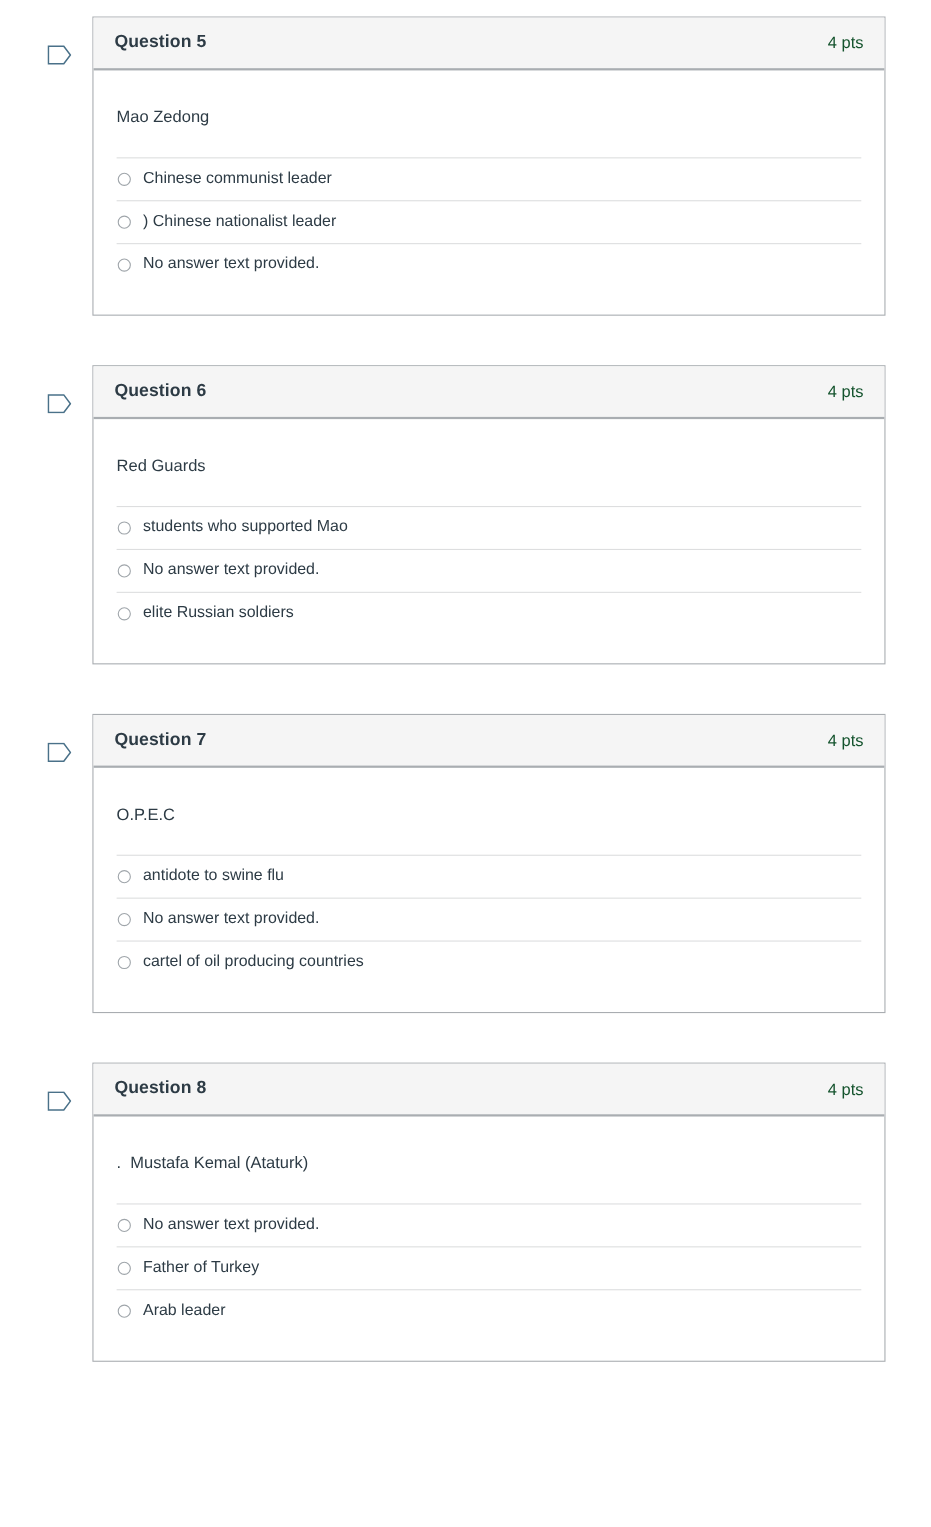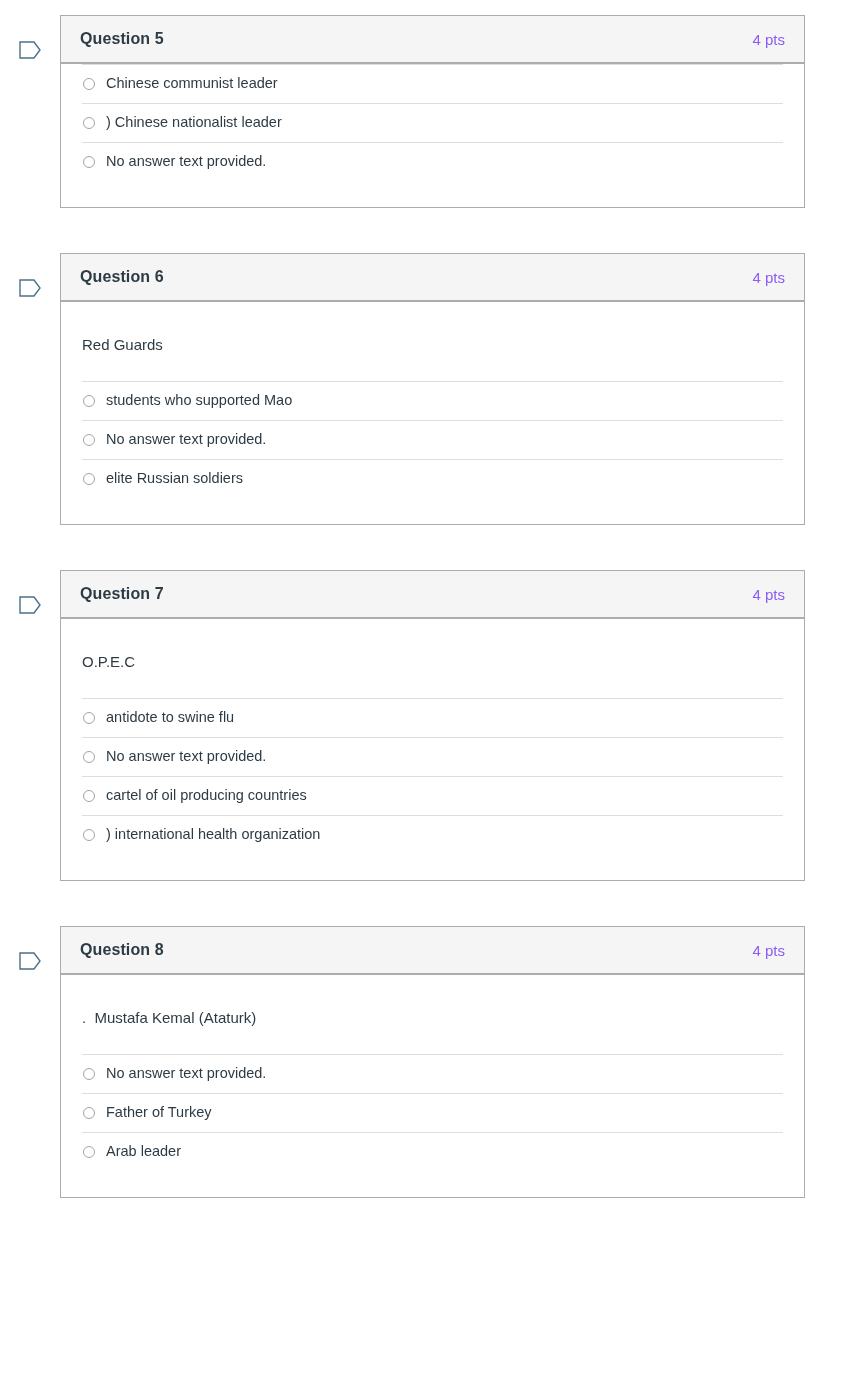--- a/index.html
+++ b/index.html
@@ -16,20 +16,21 @@
 
   .quiz-list {
     width: 846px;
     padding-top: 15px;
   }
 
   .question-row {
     display: flex;
     align-items: flex-start;
     margin-bottom: 45px;
+    padding-left: 24px;
   }
 
   .flag-cell {
     width: 60px;
     min-width: 60px;
     padding-top: 26px;
     display: flex;
     justify-content: center;
   }
 
@@ -58,21 +59,21 @@
 
   .question-title {
     font-size: 16px;
     font-weight: bold;
     color: #2d3b45;
     letter-spacing: 0.1px;
   }
 
   .question-points {
     font-size: 15px;
-    color: #8b5cf6;
+    color: #14532d;
     font-weight: normal;
   }
 
   .question-body {
     padding: 0;
   }
 
   .question-text {
     font-size: 15px;
     color: #2d3b45;
@@ -119,20 +120,21 @@
         <span class="flag-icon"><svg viewBox="0 0 22 18" xmlns="http://www.w3.org/2000/svg">
             <path d="M1 1 H15 L21 9 L15 17 H1 Z" fill="none" stroke="#4a7189" stroke-width="1.4" stroke-linejoin="miter"></path>
           </svg></span>
       </div>
       <div class="question-card">
         <div class="question-header">
           <div class="question-title">Question 5</div>
           <div class="question-points">4 pts</div>
         </div>
         <div class="question-body">
+          <div class="question-text">Mao Zedong</div>
           <div class="answers">
             <div class="answer-row">
               <span class="answer-radio"></span>
               <span class="answer-text">Chinese communist leader</span>
             </div>
             <div class="answer-row">
               <span class="answer-radio"></span>
               <span class="answer-text">) Chinese nationalist leader</span>
             </div>
             <div class="answer-row">
@@ -192,24 +194,20 @@
               <span class="answer-text">antidote to swine flu</span>
             </div>
             <div class="answer-row">
               <span class="answer-radio"></span>
               <span class="answer-text">No answer text provided.</span>
             </div>
             <div class="answer-row">
               <span class="answer-radio"></span>
               <span class="answer-text">cartel of oil producing countries</span>
             </div>
-            <div class="answer-row">
-              <span class="answer-radio"></span>
-              <span class="answer-text">) international health organization</span>
-            </div>
           </div>
         </div>
       </div>
     </div>
     <div class="question-row">
       <div class="flag-cell">
         <span class="flag-icon"><svg viewBox="0 0 22 18" xmlns="http://www.w3.org/2000/svg">
             <path d="M1 1 H15 L21 9 L15 17 H1 Z" fill="none" stroke="#4a7189" stroke-width="1.4" stroke-linejoin="miter"></path>
           </svg></span>
       </div>

